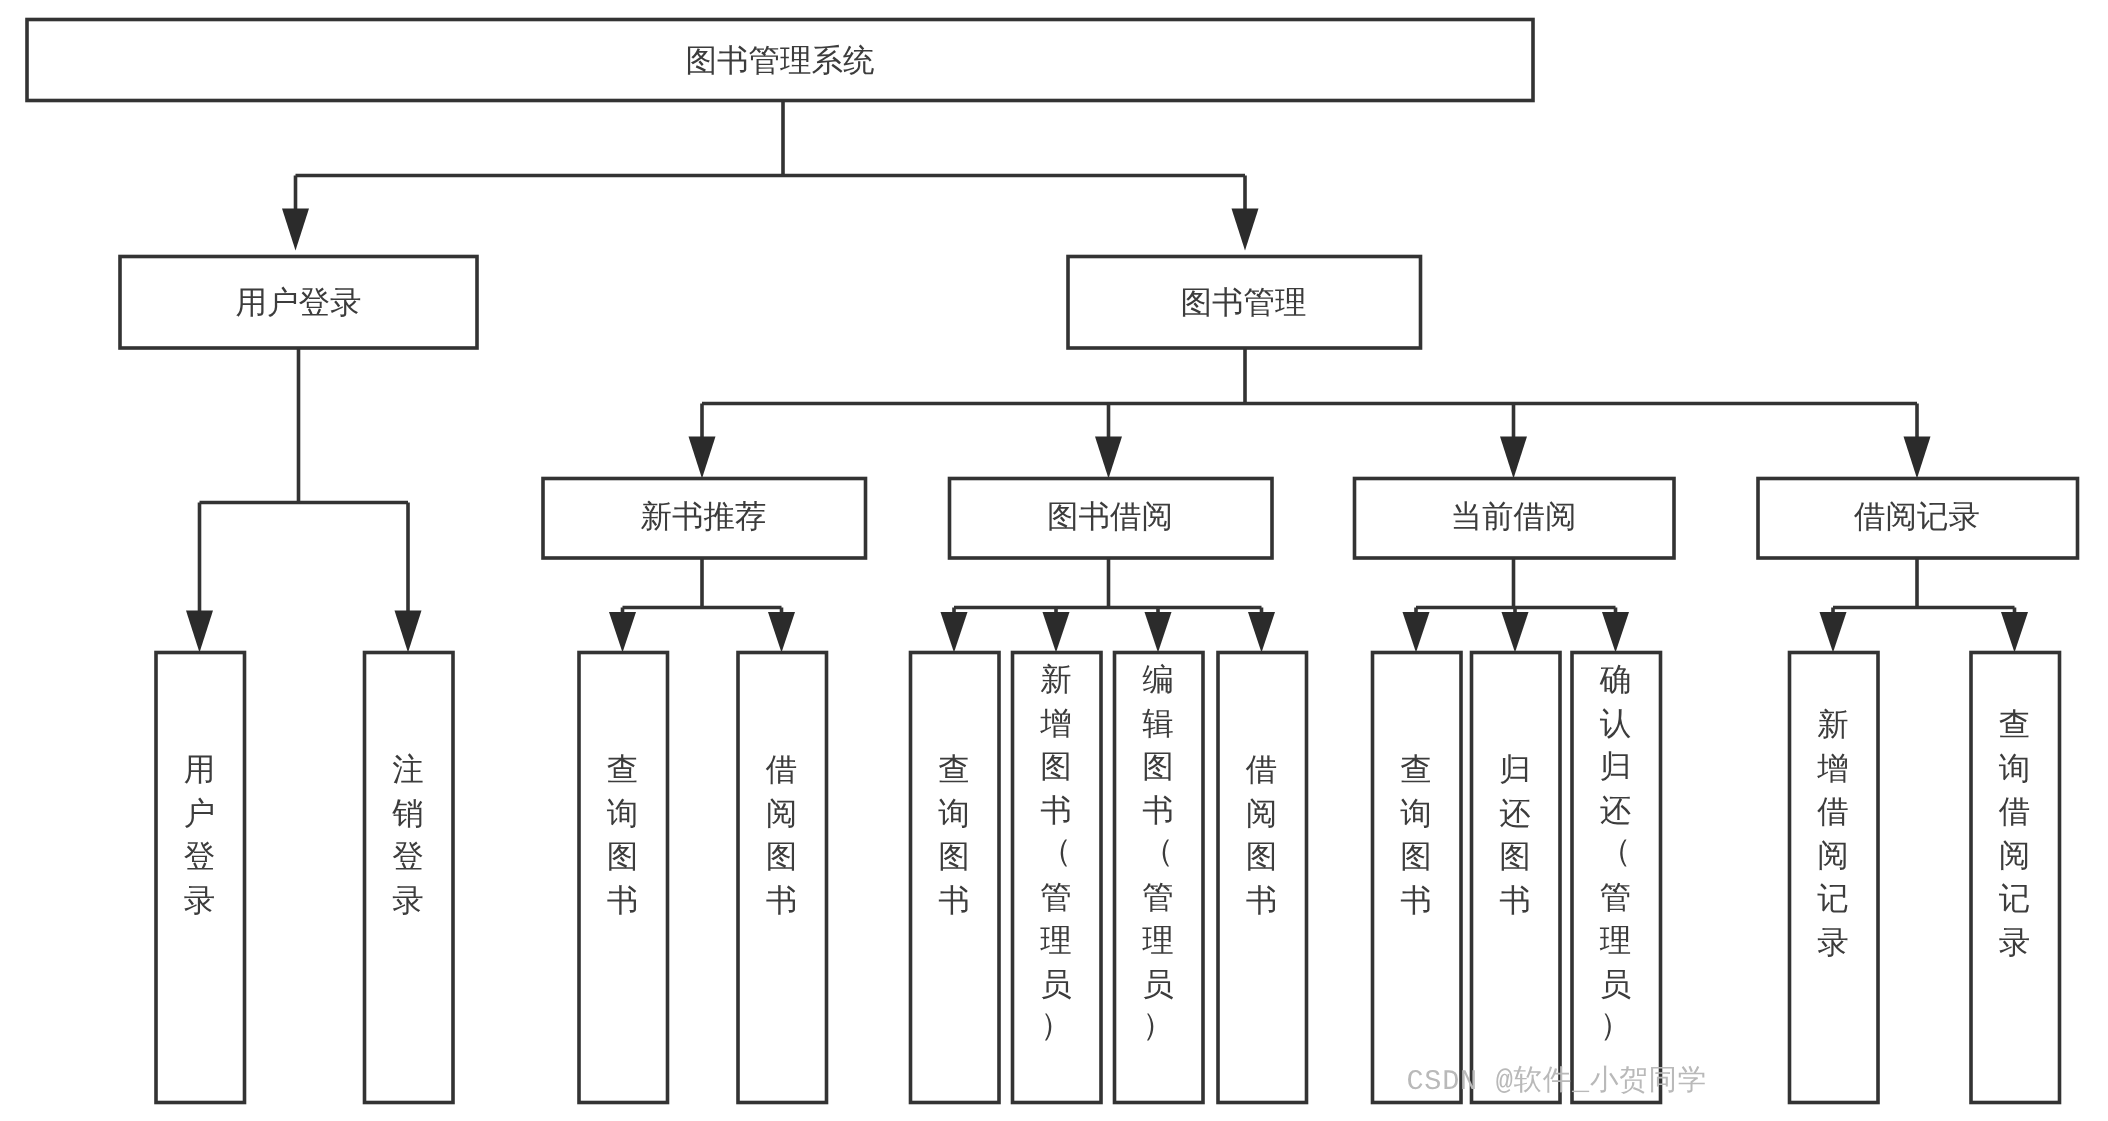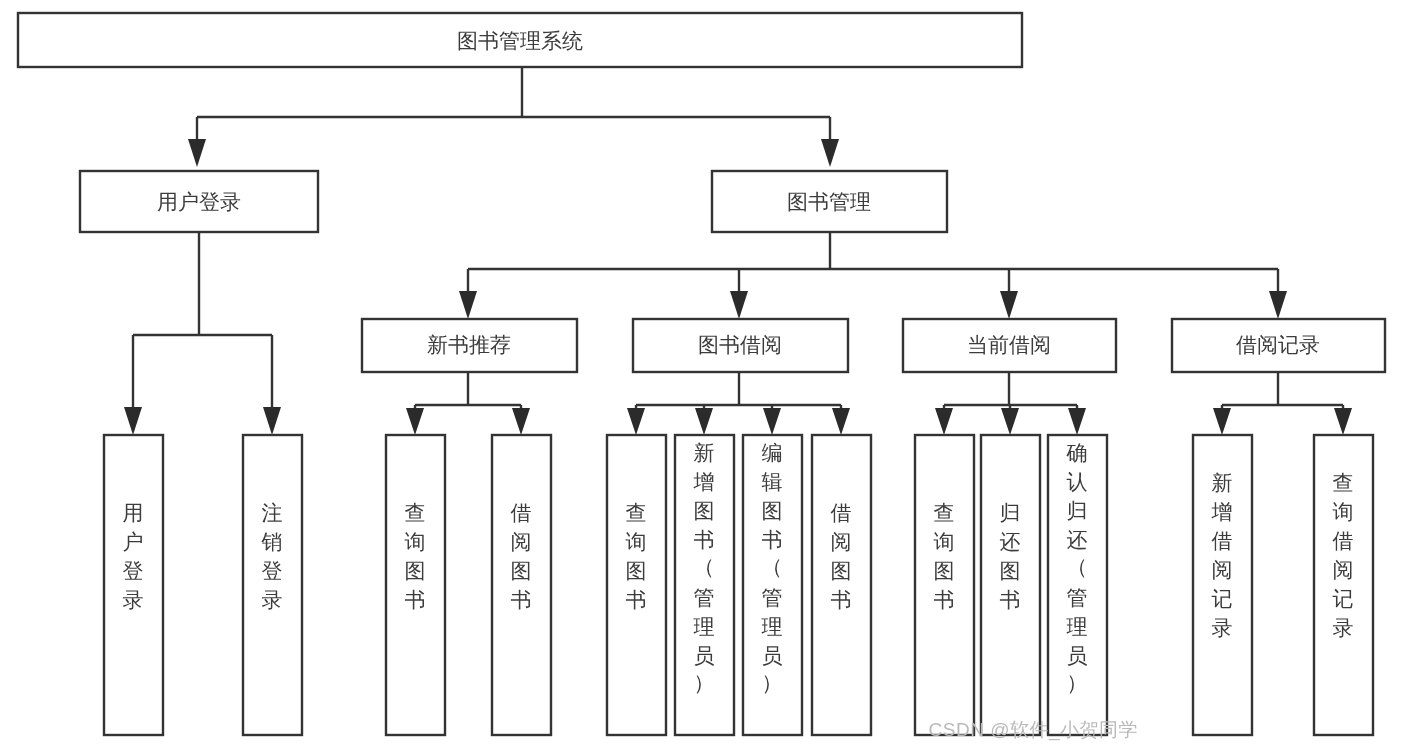--- a/index.html
+++ b/index.html
@@ -50,22 +50,22 @@
   }
   .node-label-v {
     font-family: "Liberation Sans", "DejaVu Sans", sans-serif;
     font-size: 21px;
     fill: #3c3c3c;
     text-anchor: middle;
   }
   .watermark {
     position: absolute;
     right: 8px;
-    bottom: 4px;
-    font-family: Liberation Sans, sans-serif;
+    bottom: 14px;
+    font-family: Liberation Mono, monospace;
     font-size: 19px;
     color: #b9b9b9;
     letter-spacing: 0.5px;
     white-space: nowrap;
     pointer-events: none;
     text-align: center;
   }
 </style>
 </head>
 <body>

